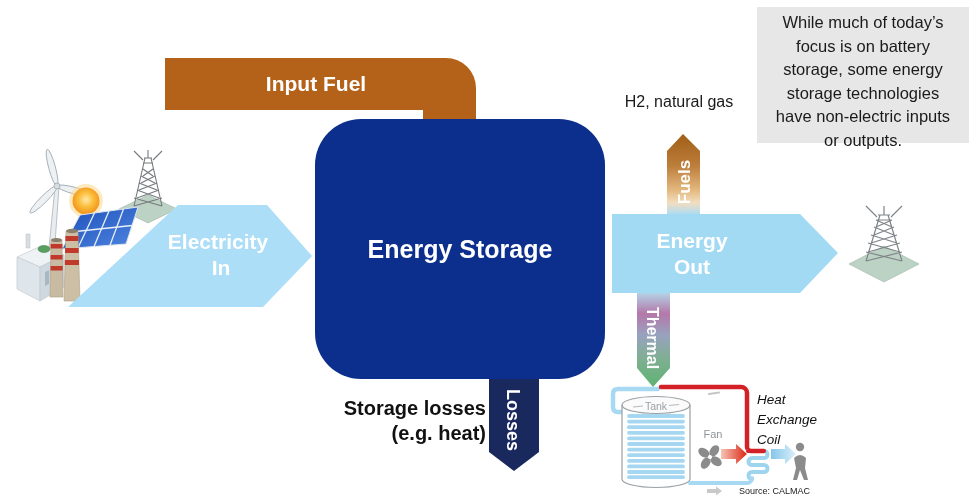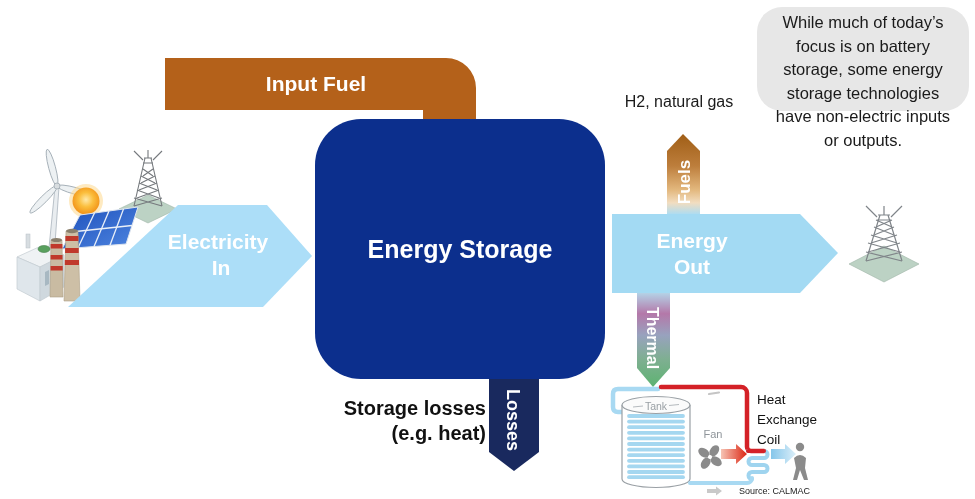--- a/index.html
+++ b/index.html
@@ -2,25 +2,25 @@
 <html><head>
 <meta charset="utf-8">
 <style>
   html,body{margin:0;padding:0;background:#fff;}
   #stage{position:relative;width:975px;height:499px;background:#ffffff;overflow:hidden;
          font-family:"Liberation Sans",sans-serif;}
   #diagram-svg{position:absolute;left:0;top:0;}
   text{font-family:"Liberation Sans",sans-serif;}
   .t-white{fill:#ffffff;font-weight:bold;}
   .t-dark{fill:#1a1a1a;}
-  .note-box{position:absolute;left:757px;top:7px;width:212px;height:104px;box-sizing:border-box;
+  .note-box{position:absolute;left:757px;top:7px;width:212px;height:136px;box-sizing:border-box;
             background:#E7E7E7;color:#1a1a1a;font-size:16.5px;line-height:23.5px;text-align:center;
-            padding:4px 16px;border-radius:25px;}
+            padding:4px 16px;}
   .hx-label{position:absolute;left:757px;top:390px;width:74px;font-size:13.5px;line-height:20px;
-            color:#111;}
+            color:#111;font-style:italic;}
 </style>
 </head>
 <body>
 
 <div id="stage">
 
 <svg id="diagram-svg" width="975" height="499" viewBox="0 0 975 499">
   <defs>
     <linearGradient id="fuelsGrad" x1="0" y1="0" x2="0" y2="1">
       <stop offset="0" stop-color="#A05E16"></stop>

